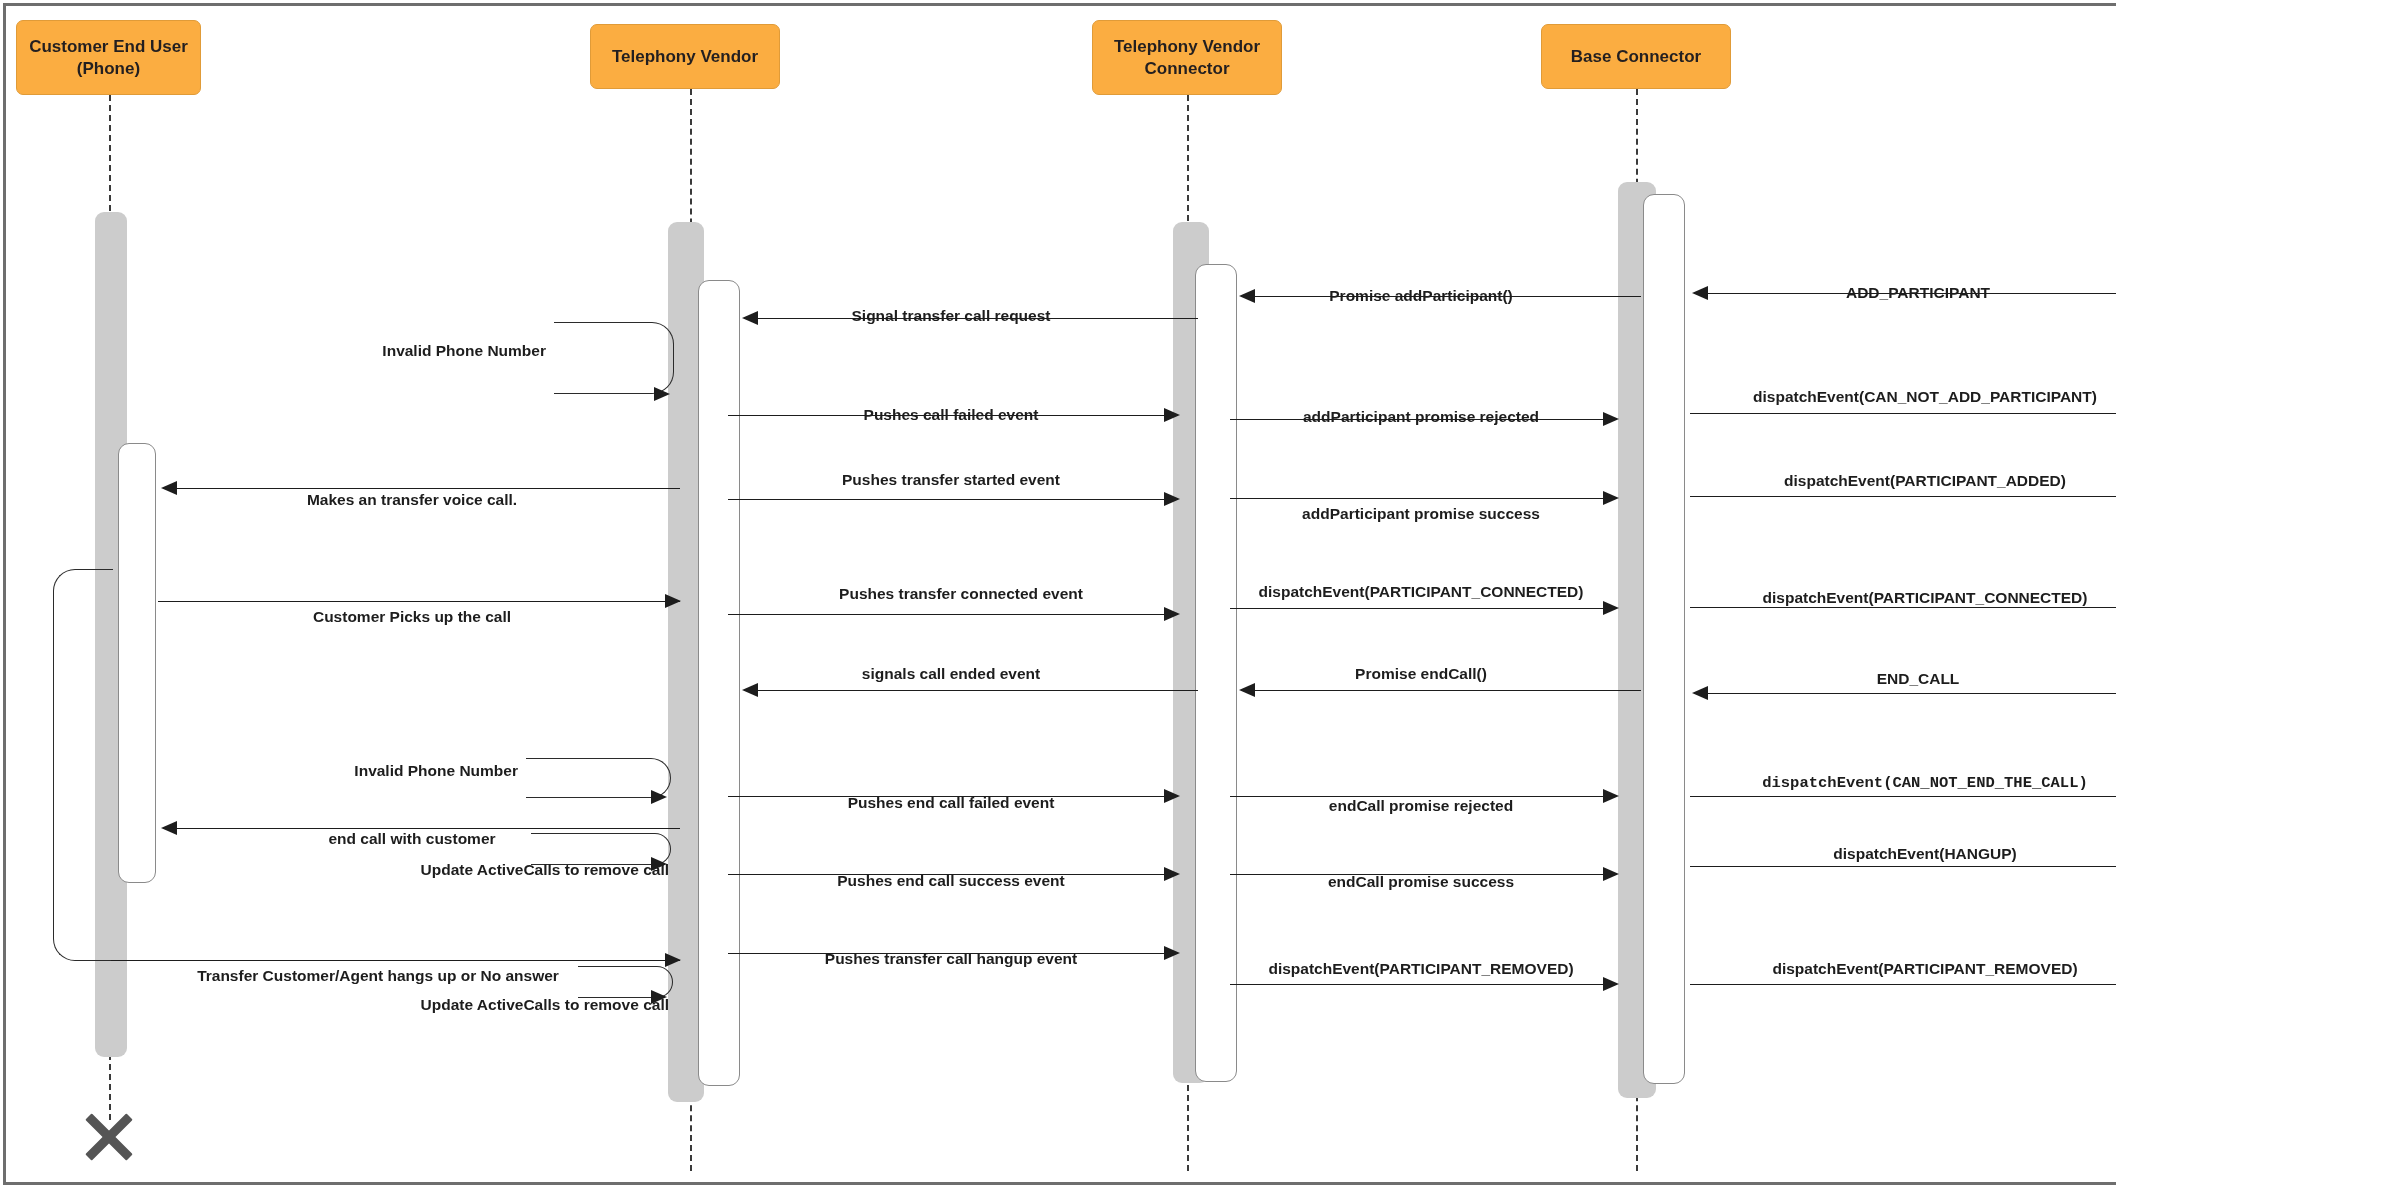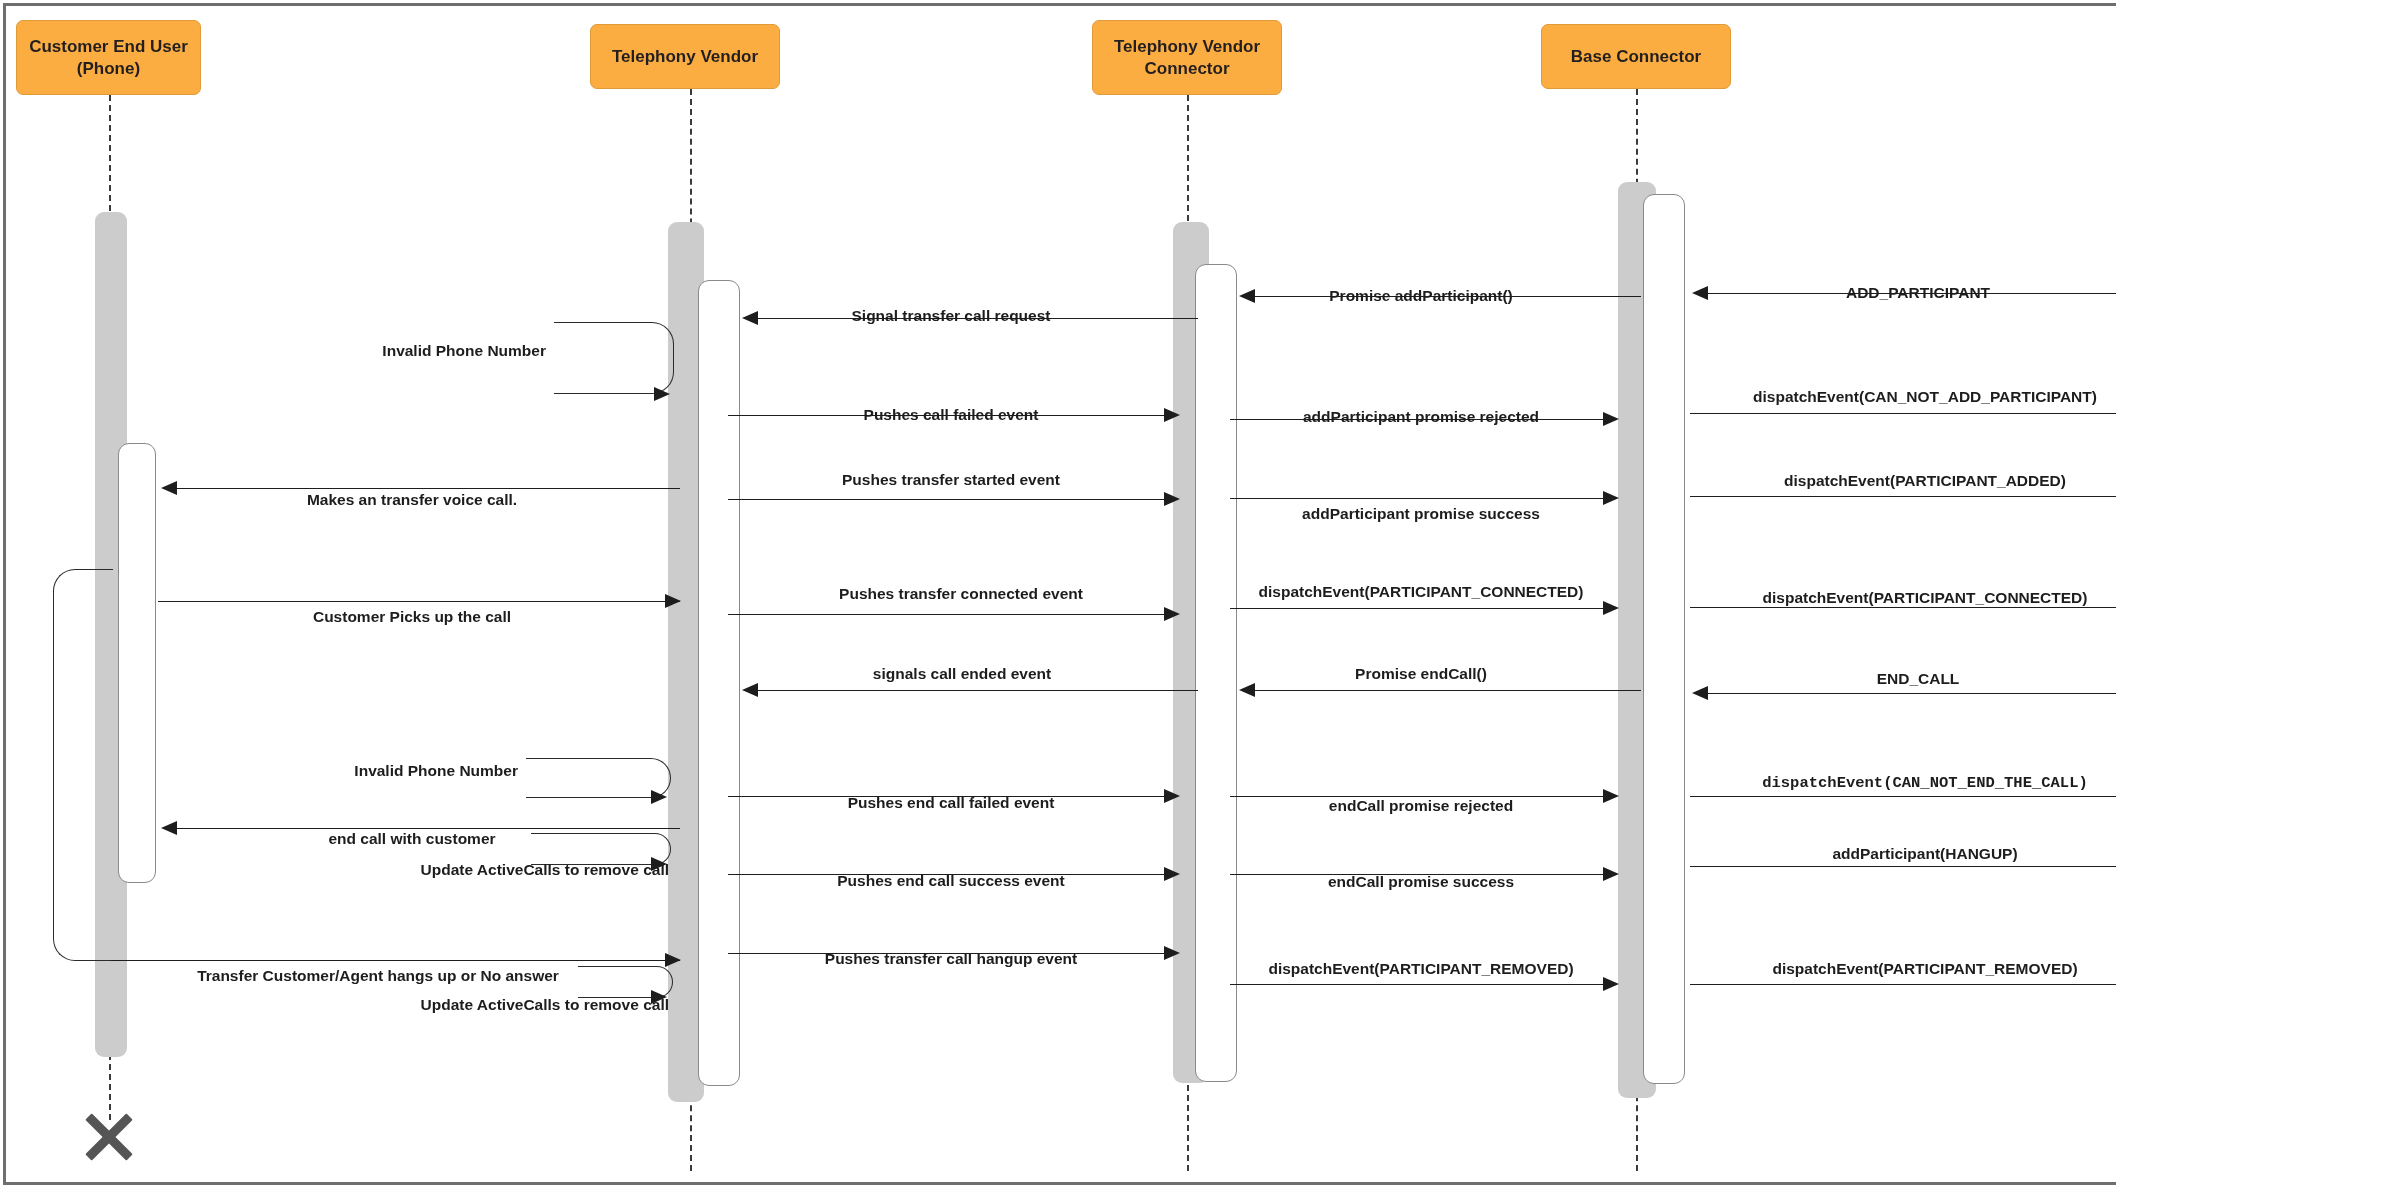--- a/index.html
+++ b/index.html
@@ -247,21 +247,21 @@
     <div class="msg" style="left:1688px; top:687px; width:502px;"></div>
     <div class="arrowhead left" style="left:1686px; top:680px;"></div>
     <div class="msg-label center" style="left:1912px; top:665px;">END_CALL</div>
 
     <div class="msg" style="left:1235px; top:684px; width:400px;"></div>
     <div class="arrowhead left" style="left:1233px; top:677px;"></div>
     <div class="msg-label center" style="left:1415px; top:660px;">Promise endCall()</div>
 
     <div class="msg" style="left:738px; top:684px; width:454px;"></div>
     <div class="arrowhead left" style="left:736px; top:677px;"></div>
-    <div class="msg-label center" style="left:945px; top:660px;margin-left:11px;">signals call ended event</div>
+    <div class="msg-label center" style="left:945px; top:660px;">signals call ended event</div>
 
     <div class="self-loop" style="left:520px; top:752px; width:145px; height:40px;"></div>
     <div class="arrowhead right" style="left:645px; top:784px;"></div>
     <div class="msg-label right-align" style="left:512px; top:757px;">Invalid Phone Number</div>
 
     <div class="msg" style="left:722px; top:790px; width:450px;"></div>
     <div class="arrowhead right" style="left:1158px; top:783px;"></div>
     <div class="msg-label center" style="left:945px; top:789px;">Pushes end call failed event</div>
 
     <div class="msg" style="left:1224px; top:790px; width:386px;"></div>
@@ -283,21 +283,21 @@
     <div class="msg" style="left:722px; top:868px; width:450px;"></div>
     <div class="arrowhead right" style="left:1158px; top:861px;"></div>
     <div class="msg-label center" style="left:945px; top:867px;">Pushes end call success event</div>
 
     <div class="msg" style="left:1224px; top:868px; width:386px;"></div>
     <div class="arrowhead right" style="left:1597px; top:861px;"></div>
     <div class="msg-label center" style="left:1415px; top:868px;">endCall promise success</div>
 
     <div class="msg" style="left:1684px; top:860px; width:508px;"></div>
     <div class="arrowhead right" style="left:2178px; top:853px;"></div>
-    <div class="msg-label center" style="left:1919px; top:840px;">addParticipant(HANGUP)</div>
+    <div class="msg-label center" style="left:1919px; top:840px;">dispatchEvent(HANGUP)</div>
 
     <div class="self-loop-left" style="left:47px; top:563px; width:60px; height:392px;"></div>
     <div class="msg" style="left:105px; top:954px; width:569px;"></div>
     <div class="arrowhead right" style="left:659px; top:947px;"></div>
     <div class="msg-label center" style="left:372px; top:962px;">Transfer Customer/Agent hangs up or No answer</div>
 
     <div class="self-loop" style="left:572px; top:960px; width:95px; height:32px;"></div>
     <div class="arrowhead right" style="left:645px; top:984px;"></div>
     <div class="msg-label right-align" style="left:663px; top:991px;">Update ActiveCalls  to remove call</div>
 

